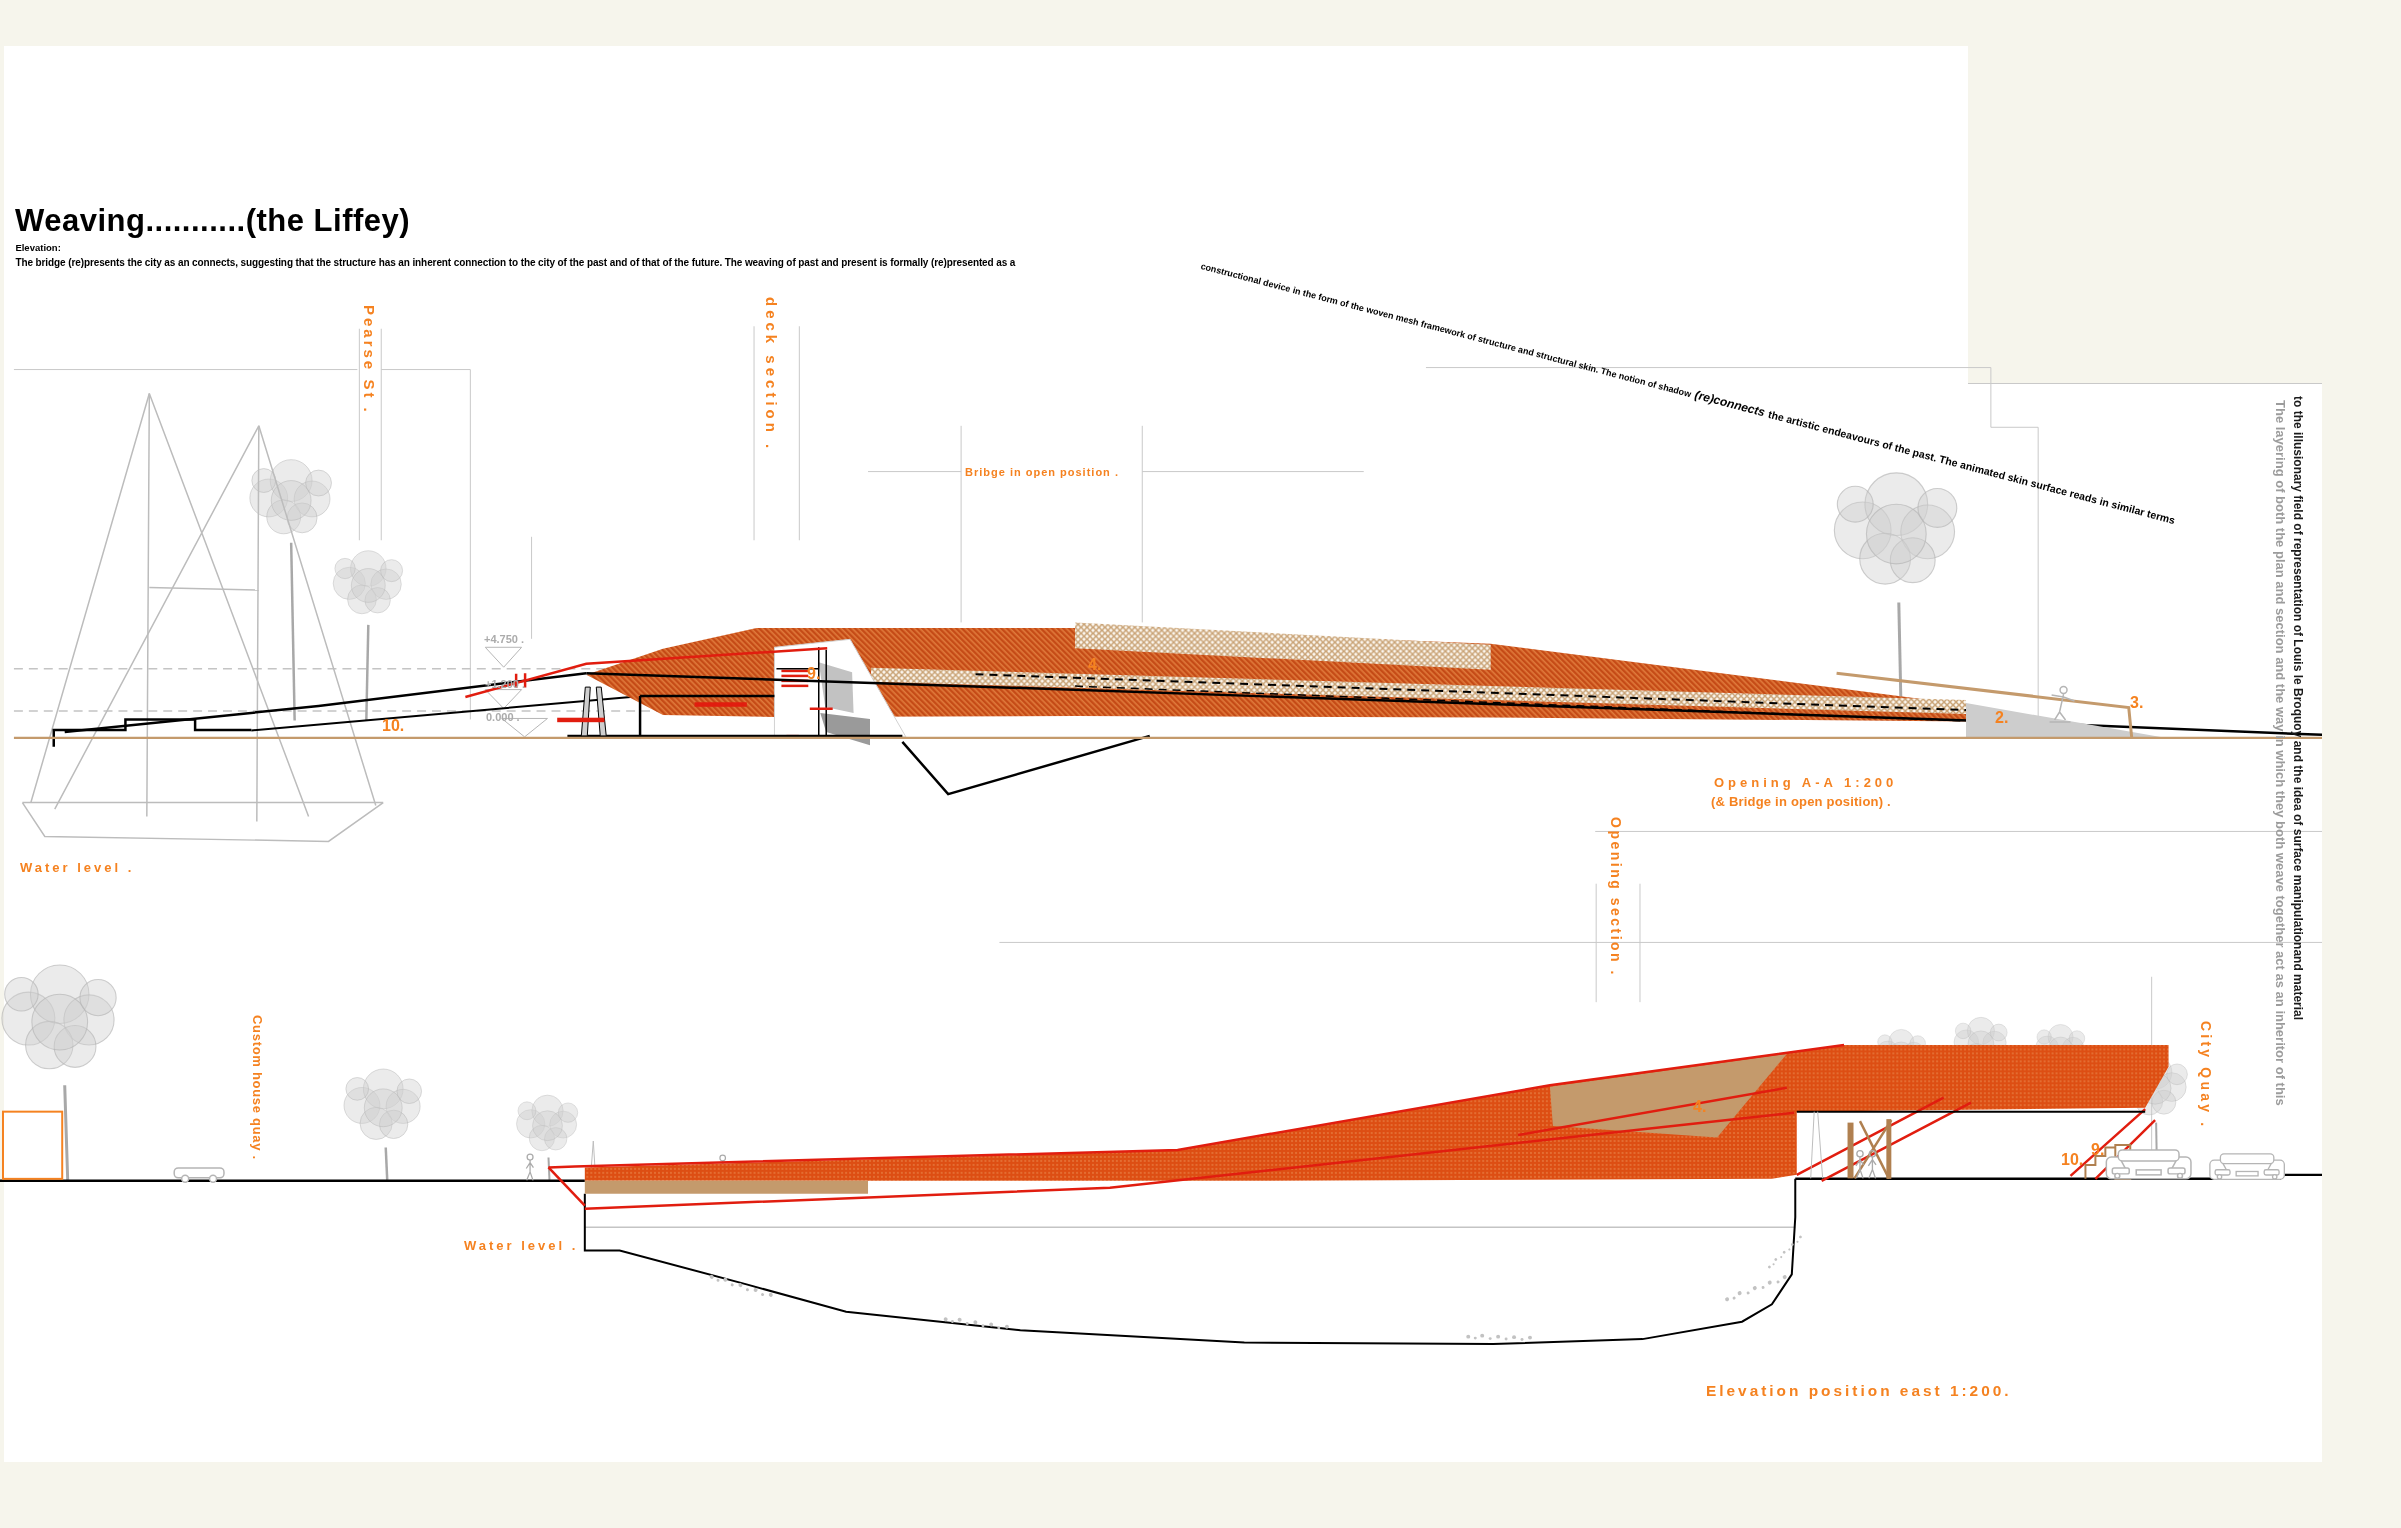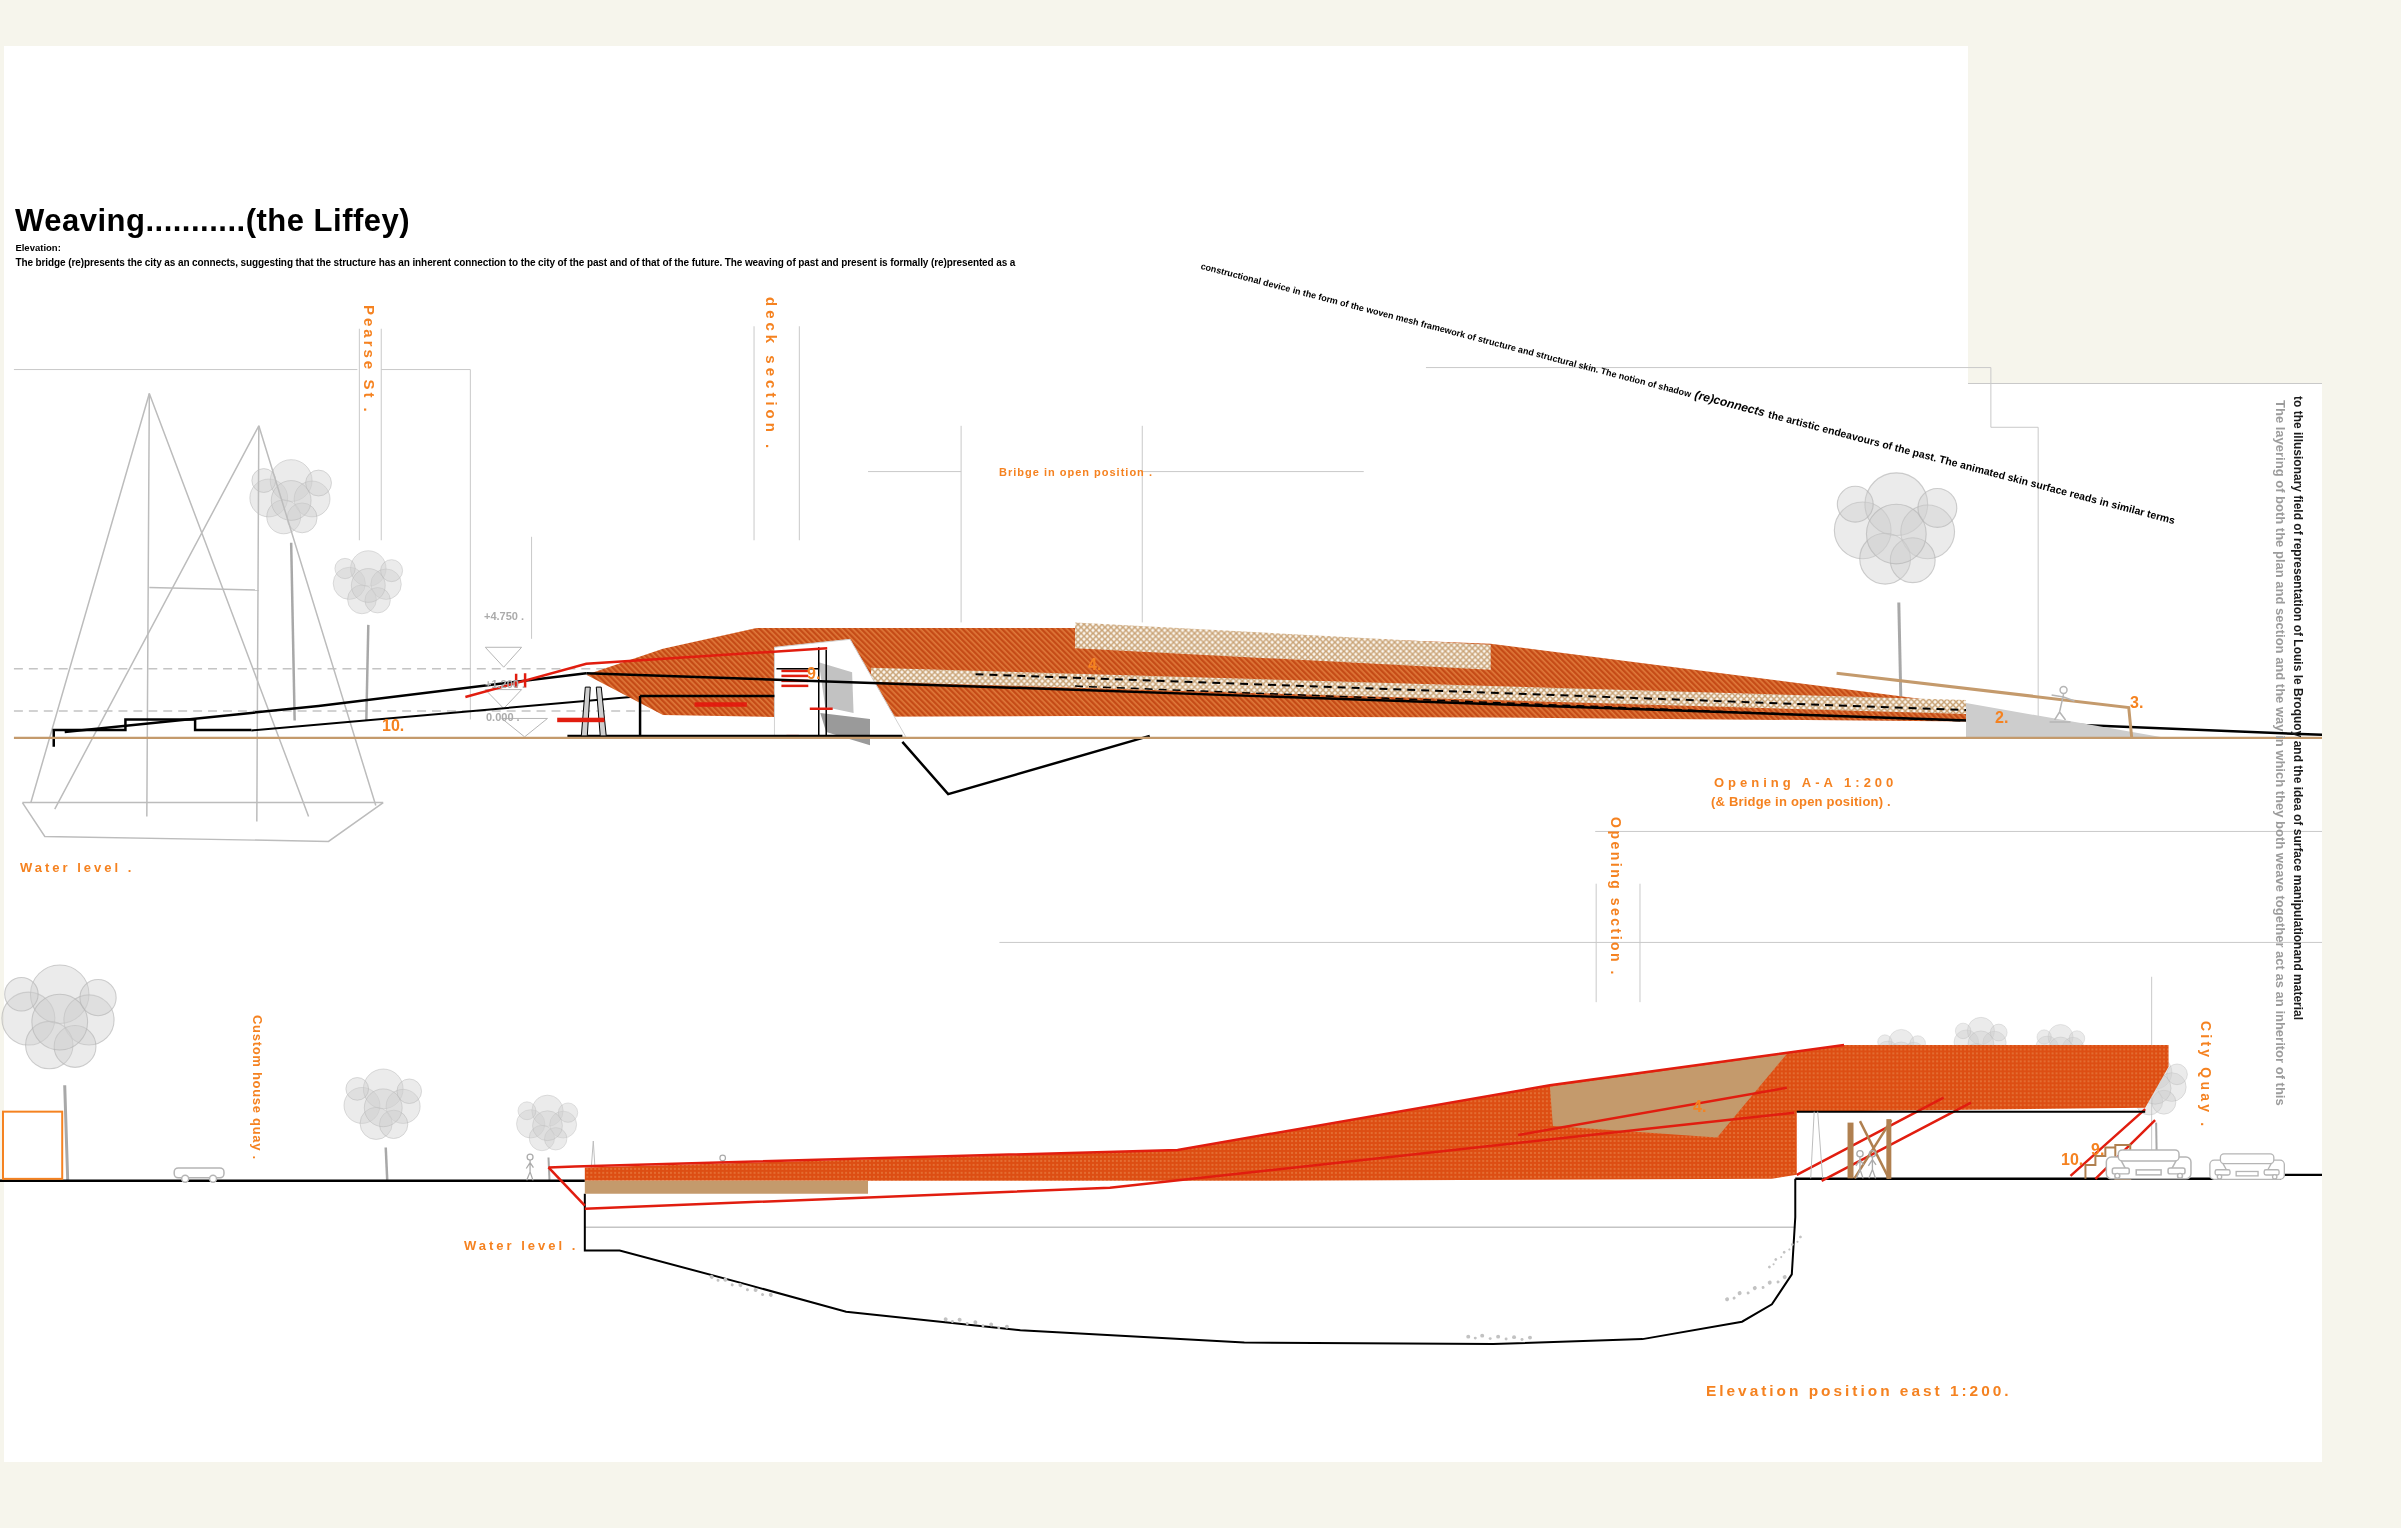--- a/index.html
+++ b/index.html
@@ -18,31 +18,31 @@
   #structureLabel{left:15.4px;top:242px;font-size:9.5px;color:#000;}
   #bodyLine{left:15.4px;top:257px;font-size:10px;color:#000;letter-spacing:-0.1px;}
   #diag{left:1203px;top:258px;transform:rotate(14.7deg);transform-origin:left top;color:#000;}
   #diag .d1{font-size:9px;font-weight:bold;}
   #diag .d2{font-size:12px;font-weight:bold;font-style:italic;margin:0 4px;}
   #diag .d3{font-size:10.5px;font-weight:bold;}
   #vBlack{left:2291px;top:396px;font-size:12px;font-weight:bold;color:#1a1a1a;}
   #vGray{left:2273px;top:400px;font-size:13px;font-weight:bold;color:#9c9c9c;}
   #pearse{left:361px;top:305px;font-size:15px;letter-spacing:3px;}
   #deckSection{left:763px;top:297px;font-size:15px;letter-spacing:4px;}
-  #bridgeOpen{left:999px;top:466px;font-size:11px;letter-spacing:1px;text-align:right;}
+  #bridgeOpen{left:965px;top:466px;font-size:11px;letter-spacing:1px;text-align:right;}
   #sectionTitle{left:1714px;top:775px;font-size:13px;letter-spacing:4px;}
   #sectionSub{left:1711px;top:794px;font-size:13px;letter-spacing:0.2px;text-align:right;}
   #waterTop{left:20px;top:860px;font-size:13px;letter-spacing:3px;}
   #openingSection{left:1608px;top:817px;font-size:14px;letter-spacing:2.5px;}
   #customHouse{left:250px;top:1015px;font-size:13px;letter-spacing:0.7px;}
   #cityQuay{left:2198px;top:1021px;font-size:14px;letter-spacing:3.2px;}
   #waterBottom{left:464px;top:1238px;font-size:13px;letter-spacing:3px;}
   #elevTitle{left:1706px;top:1382px;font-size:15.4px;letter-spacing:3px;}
   .lvl{font-size:11px;}
-  #lvl1{left:484px;top:610px;} #lvl2{left:485px;top:678px;} #lvl3{left:486px;top:711px;}
+  #lvl1{left:484px;top:633px;} #lvl2{left:485px;top:678px;} #lvl3{left:486px;top:711px;}
   .num{font-size:16px;color:#F58220;font-weight:bold;}
   #n10t{left:382px;top:717px;} #n9t{left:807px;top:665px;} #n4t{left:1088px;top:656px;}
   #n2t{left:1995px;top:709px;} #n3t{left:2130px;top:694px;}
   #n4b{left:1693px;top:1098px;} #n10b{left:2061px;top:1151px;} #n9b{left:2091px;top:1141px;}
   .cano{fill:#cfcfcf;fill-opacity:.42;stroke:#b3b3b3;stroke-opacity:.65;stroke-width:1.5;}
   .rb{fill:#c2c2c2;}
   .car{fill:#ffffff;stroke:#b5b5b5;stroke-width:3;}
   .fig{stroke:#ababab;stroke-width:3;fill:none;}
 </style>
 </head>

